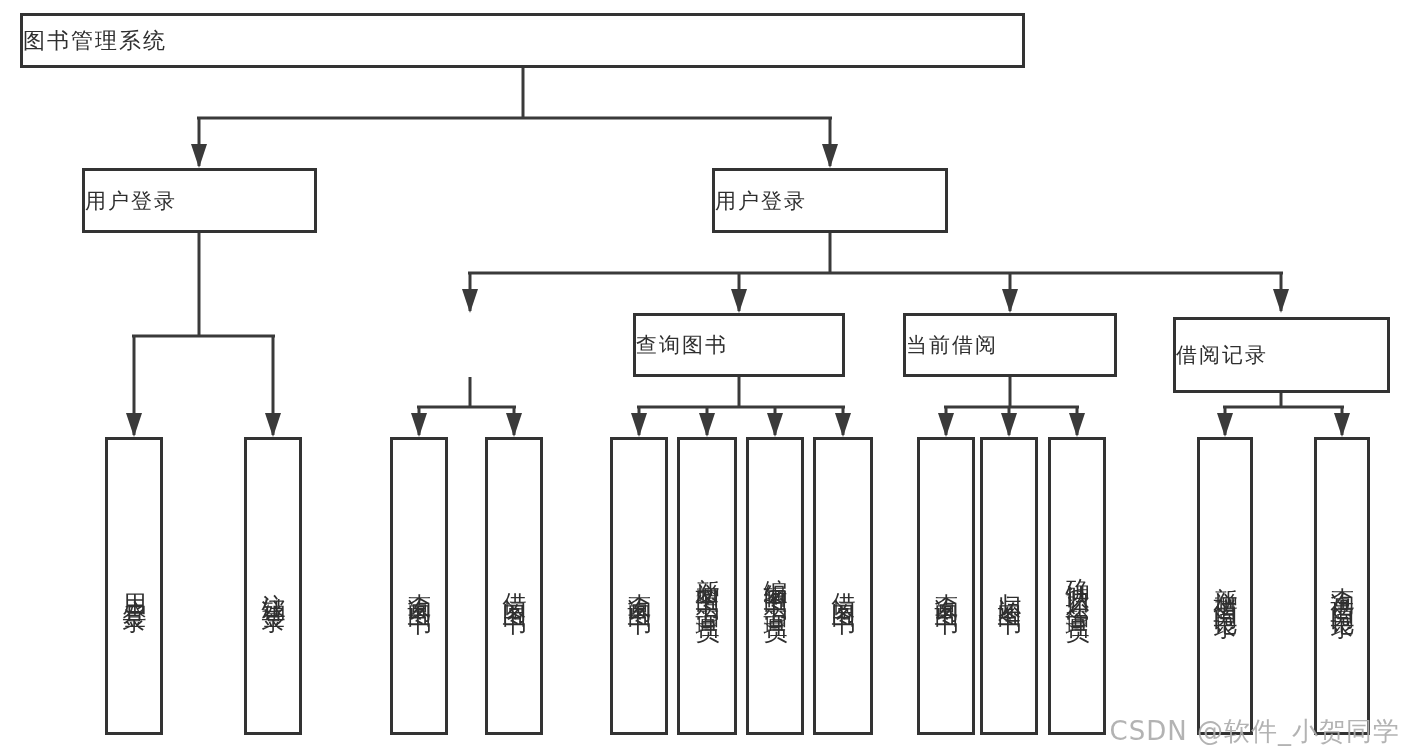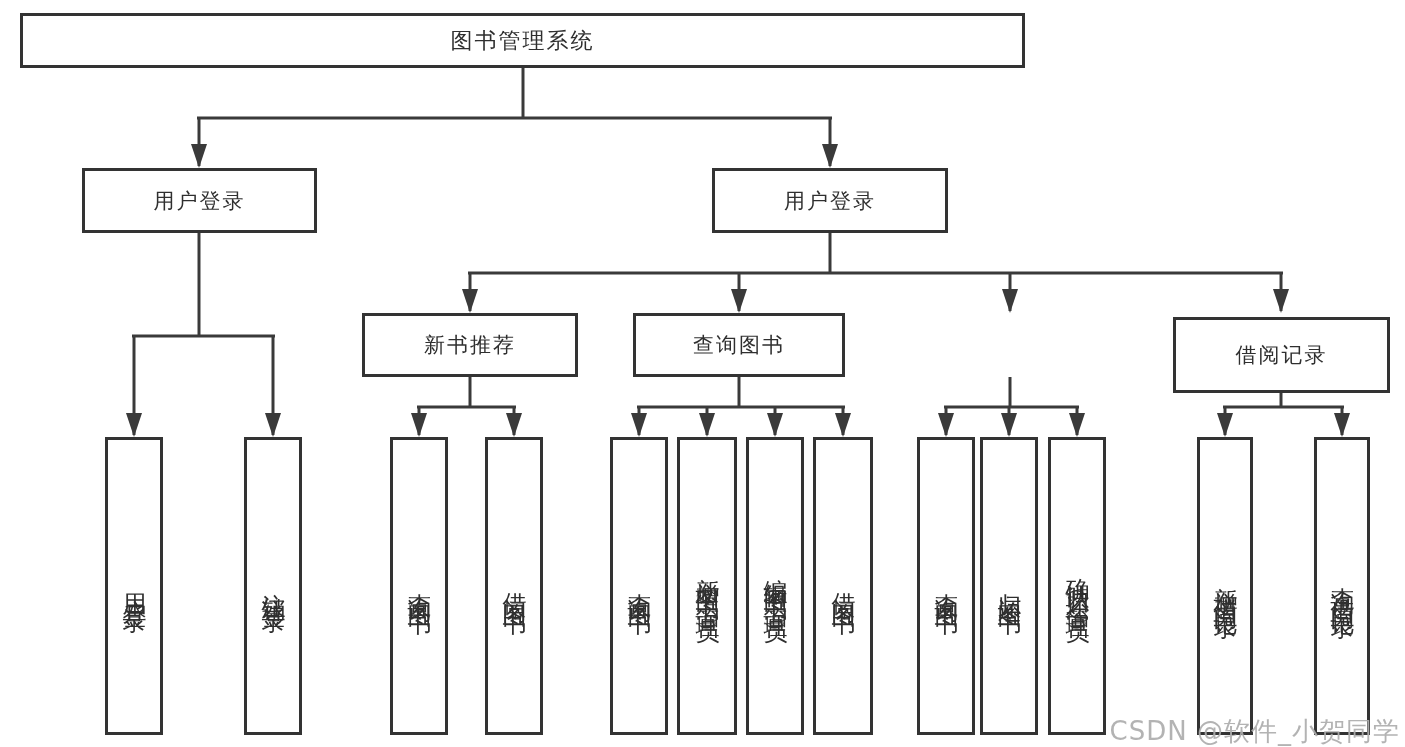--- a/index.html
+++ b/index.html
@@ -14,21 +14,20 @@
   .wires { position: absolute; left: 0; top: 0; }
   .wires line { stroke: #3a3a3a; stroke-width: 3; }
   .wires polygon { fill: #3a3a3a; }
   .node {
     position: absolute;
     box-sizing: border-box;
     border: 3px solid #333333;
     background: #ffffff;
     display: flex;
     align-items: center;
-    justify-content: center;
     color: #2f2f2f;
     font-size: 21px;
     letter-spacing: 2px;
     white-space: nowrap;
   }
   .node.root { font-size: 22px; }
   .leaf {
     position: absolute;
     top: 437px;
     height: 298px;
@@ -130,25 +129,25 @@
     <span class="lbl">图书管理系统</span>
   </div>
 
   <div class="node" style="left:82px; top:168px; width:235px; height:65px;">
     <span class="lbl">用户登录</span>
   </div>
   <div class="node" style="left:712px; top:168px; width:236px; height:65px;">
     <span class="lbl">用户登录</span>
   </div>
 
-  <div class="node" style="left:362px; top:313px; width:216px; height:64px;">
-    <span class="lbl">新书推荐</span>
-  </div>
   <div class="node" style="left:633px; top:313px; width:212px; height:64px;">
     <span class="lbl">查询图书</span>
+  </div>
+  <div class="node" style="left:903px; top:313px; width:214px; height:64px;">
+    <span class="lbl">当前借阅</span>
   </div>
   <div class="node" style="left:1173px; top:317px; width:217px; height:76px;">
     <span class="lbl">借阅记录</span>
   </div>
 
   <div class="leaf" style="left:105px; width:58px;">
     <span class="lbl">用户登录</span>
   </div>
   <div class="leaf" style="left:244px; width:58px;">
     <span class="lbl">注销登录</span>

